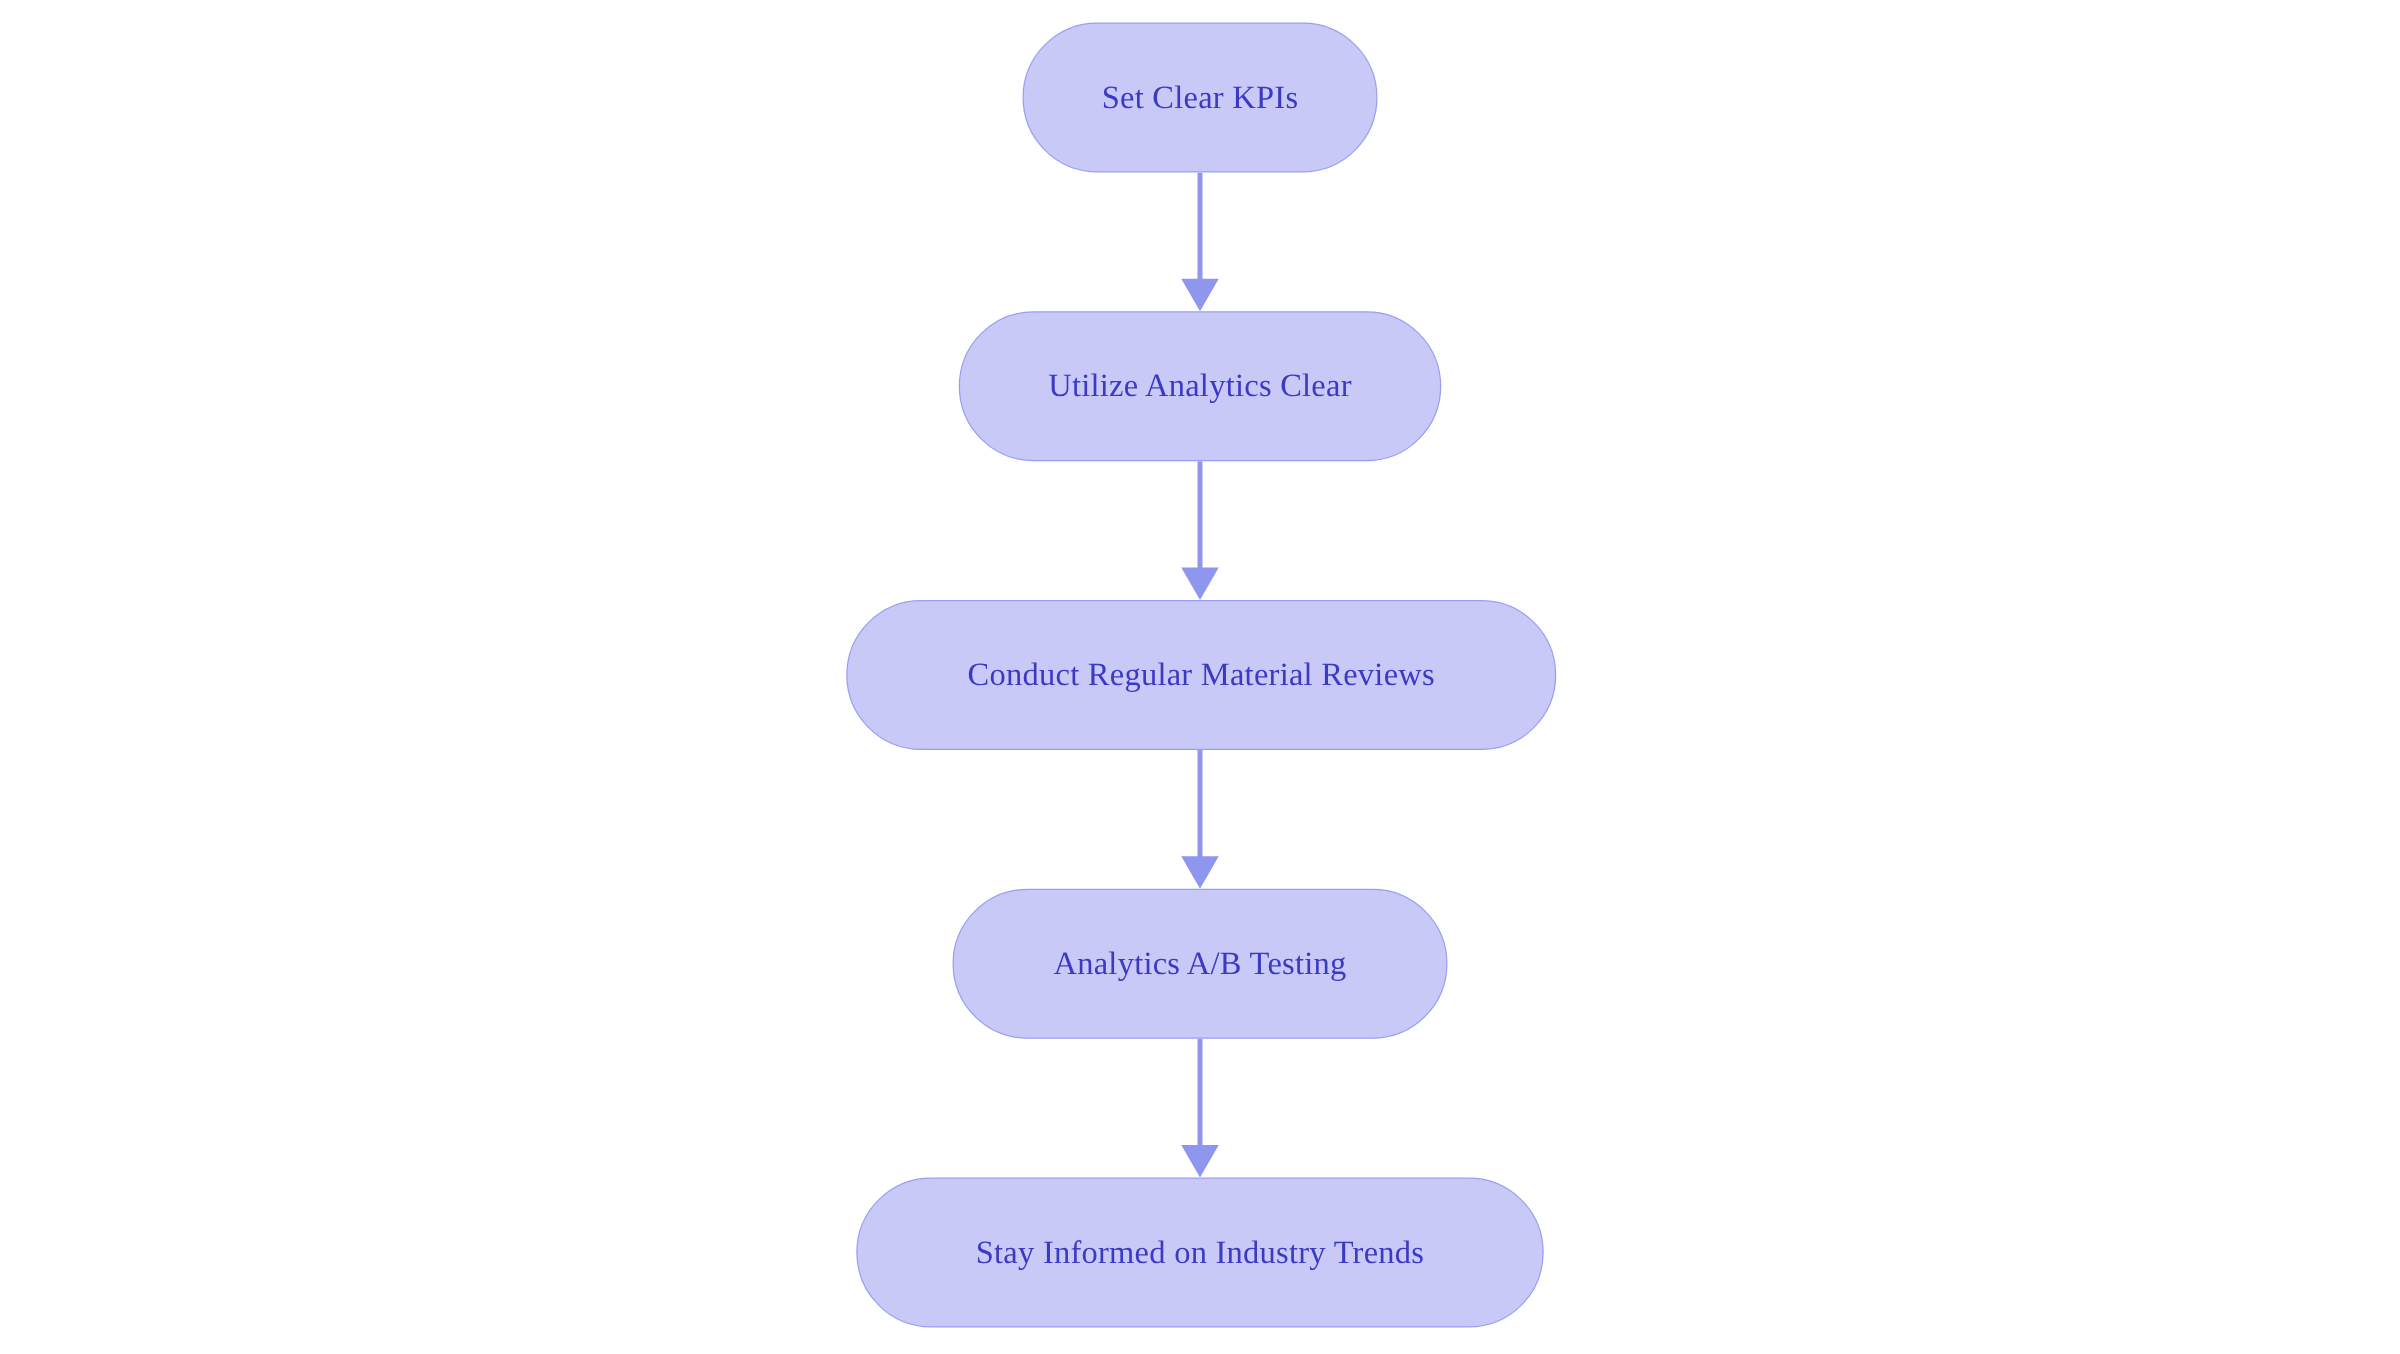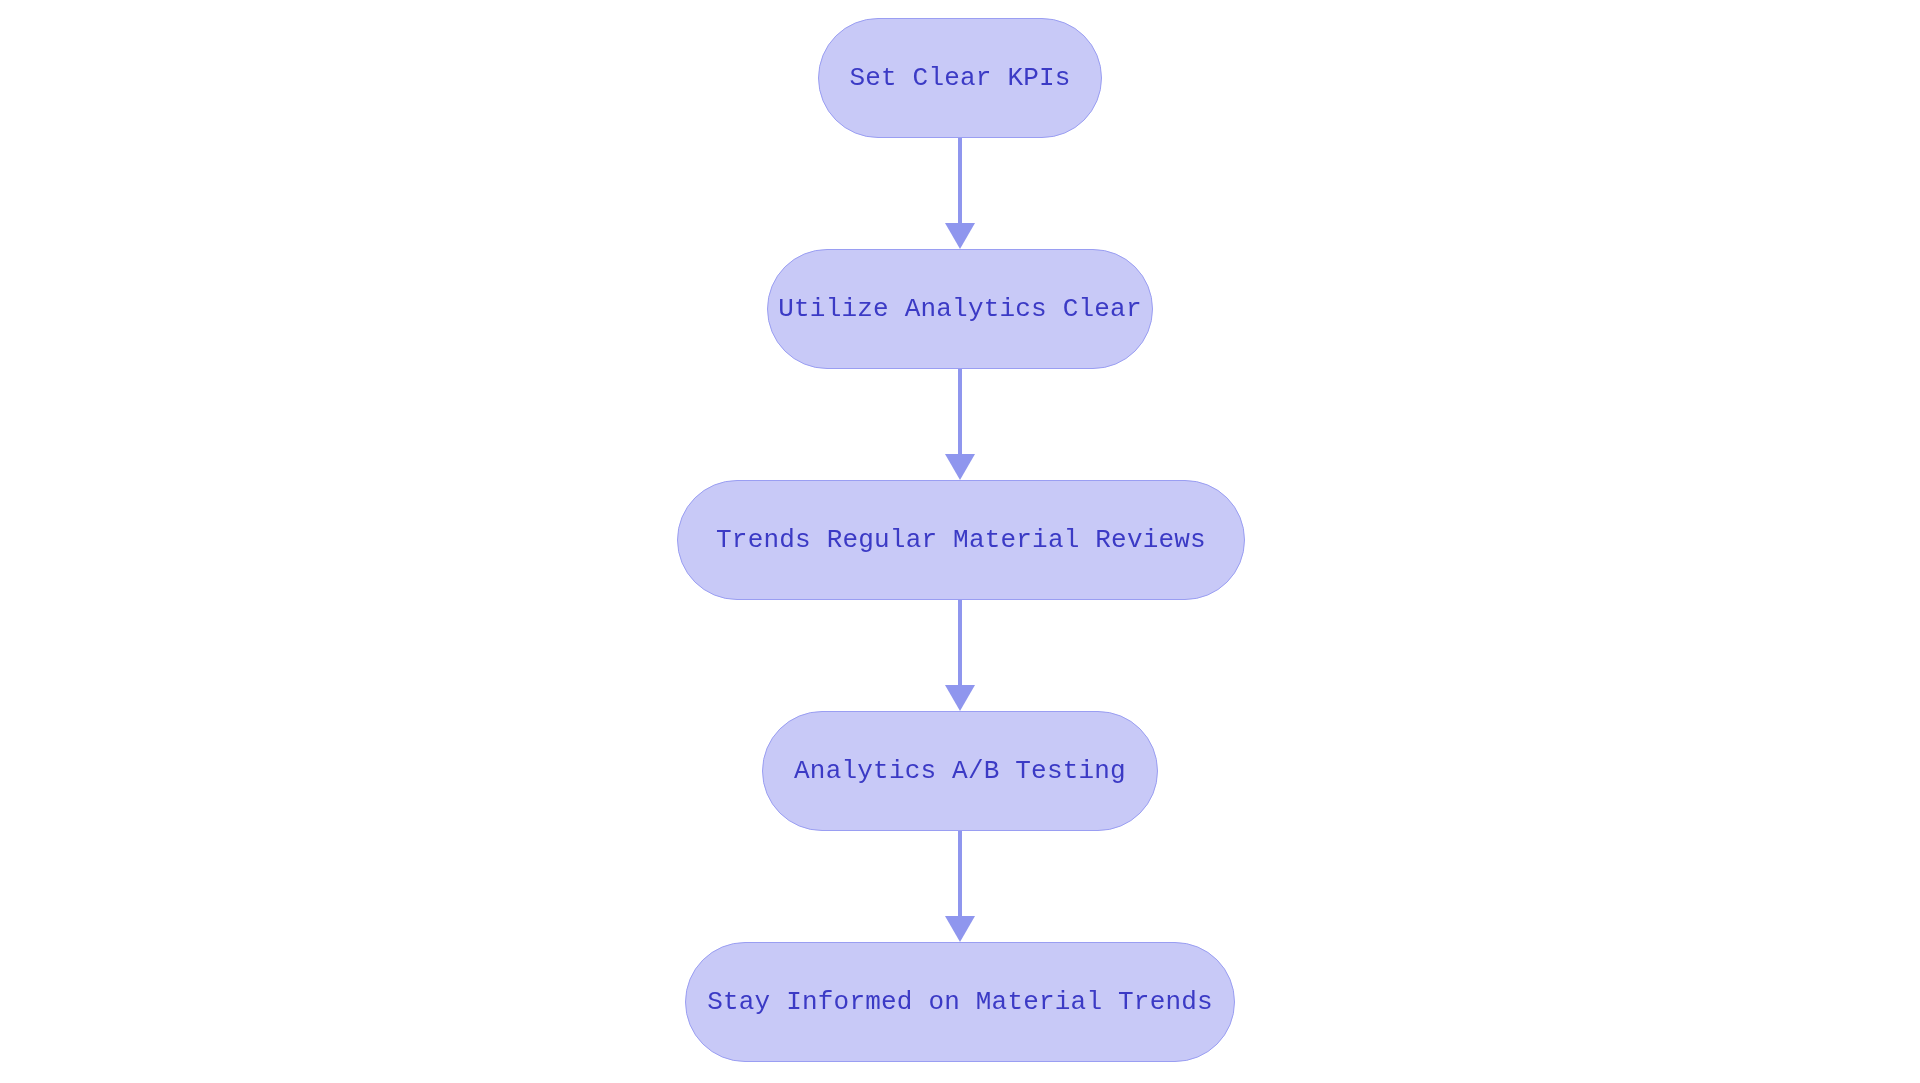--- a/index.html
+++ b/index.html
@@ -6,21 +6,21 @@
     margin: 0;
     padding: 0;
     background: #ffffff;
   }
   .canvas {
     position: relative;
     width: 1920px;
     height: 1083px;
     background: #ffffff;
     overflow: hidden;
-    font-family: Liberation Mono, monospace;
+    font-family: Liberation Serif, serif;
   }
   .node {
     position: absolute;
     box-sizing: border-box;
     height: 120px;
     border-radius: 60px;
     background: var(--node-fill, #c8c9f7);
     border: 1.5px solid var(--node-border, #9a9ef2);
     display: flex;
     align-items: center;
@@ -70,34 +70,34 @@
   <div class="node node-2">
     <span>Utilize Analytics Clear</span>
   </div>
 
   <svg class="arrow arrow-2" viewBox="0 0 36 111">
     <line x1="18" y1="0" x2="18" y2="86"></line>
     <polygon points="3,85 33,85 18,111"></polygon>
   </svg>
 
   <div class="node node-3">
-    <span>Trends Regular Material Reviews</span>
+    <span>Conduct Regular Material Reviews</span>
   </div>
 
   <svg class="arrow arrow-3" viewBox="0 0 36 111">
     <line x1="18" y1="0" x2="18" y2="86"></line>
     <polygon points="3,85 33,85 18,111"></polygon>
   </svg>
 
   <div class="node node-4">
     <span>Analytics A/B Testing</span>
   </div>
 
   <svg class="arrow arrow-4" viewBox="0 0 36 111">
     <line x1="18" y1="0" x2="18" y2="86"></line>
     <polygon points="3,85 33,85 18,111"></polygon>
   </svg>
 
   <div class="node node-5">
-    <span>Stay Informed on Material Trends</span>
+    <span>Stay Informed on Industry Trends</span>
   </div>
 
 </div>
 
 </body></html>

